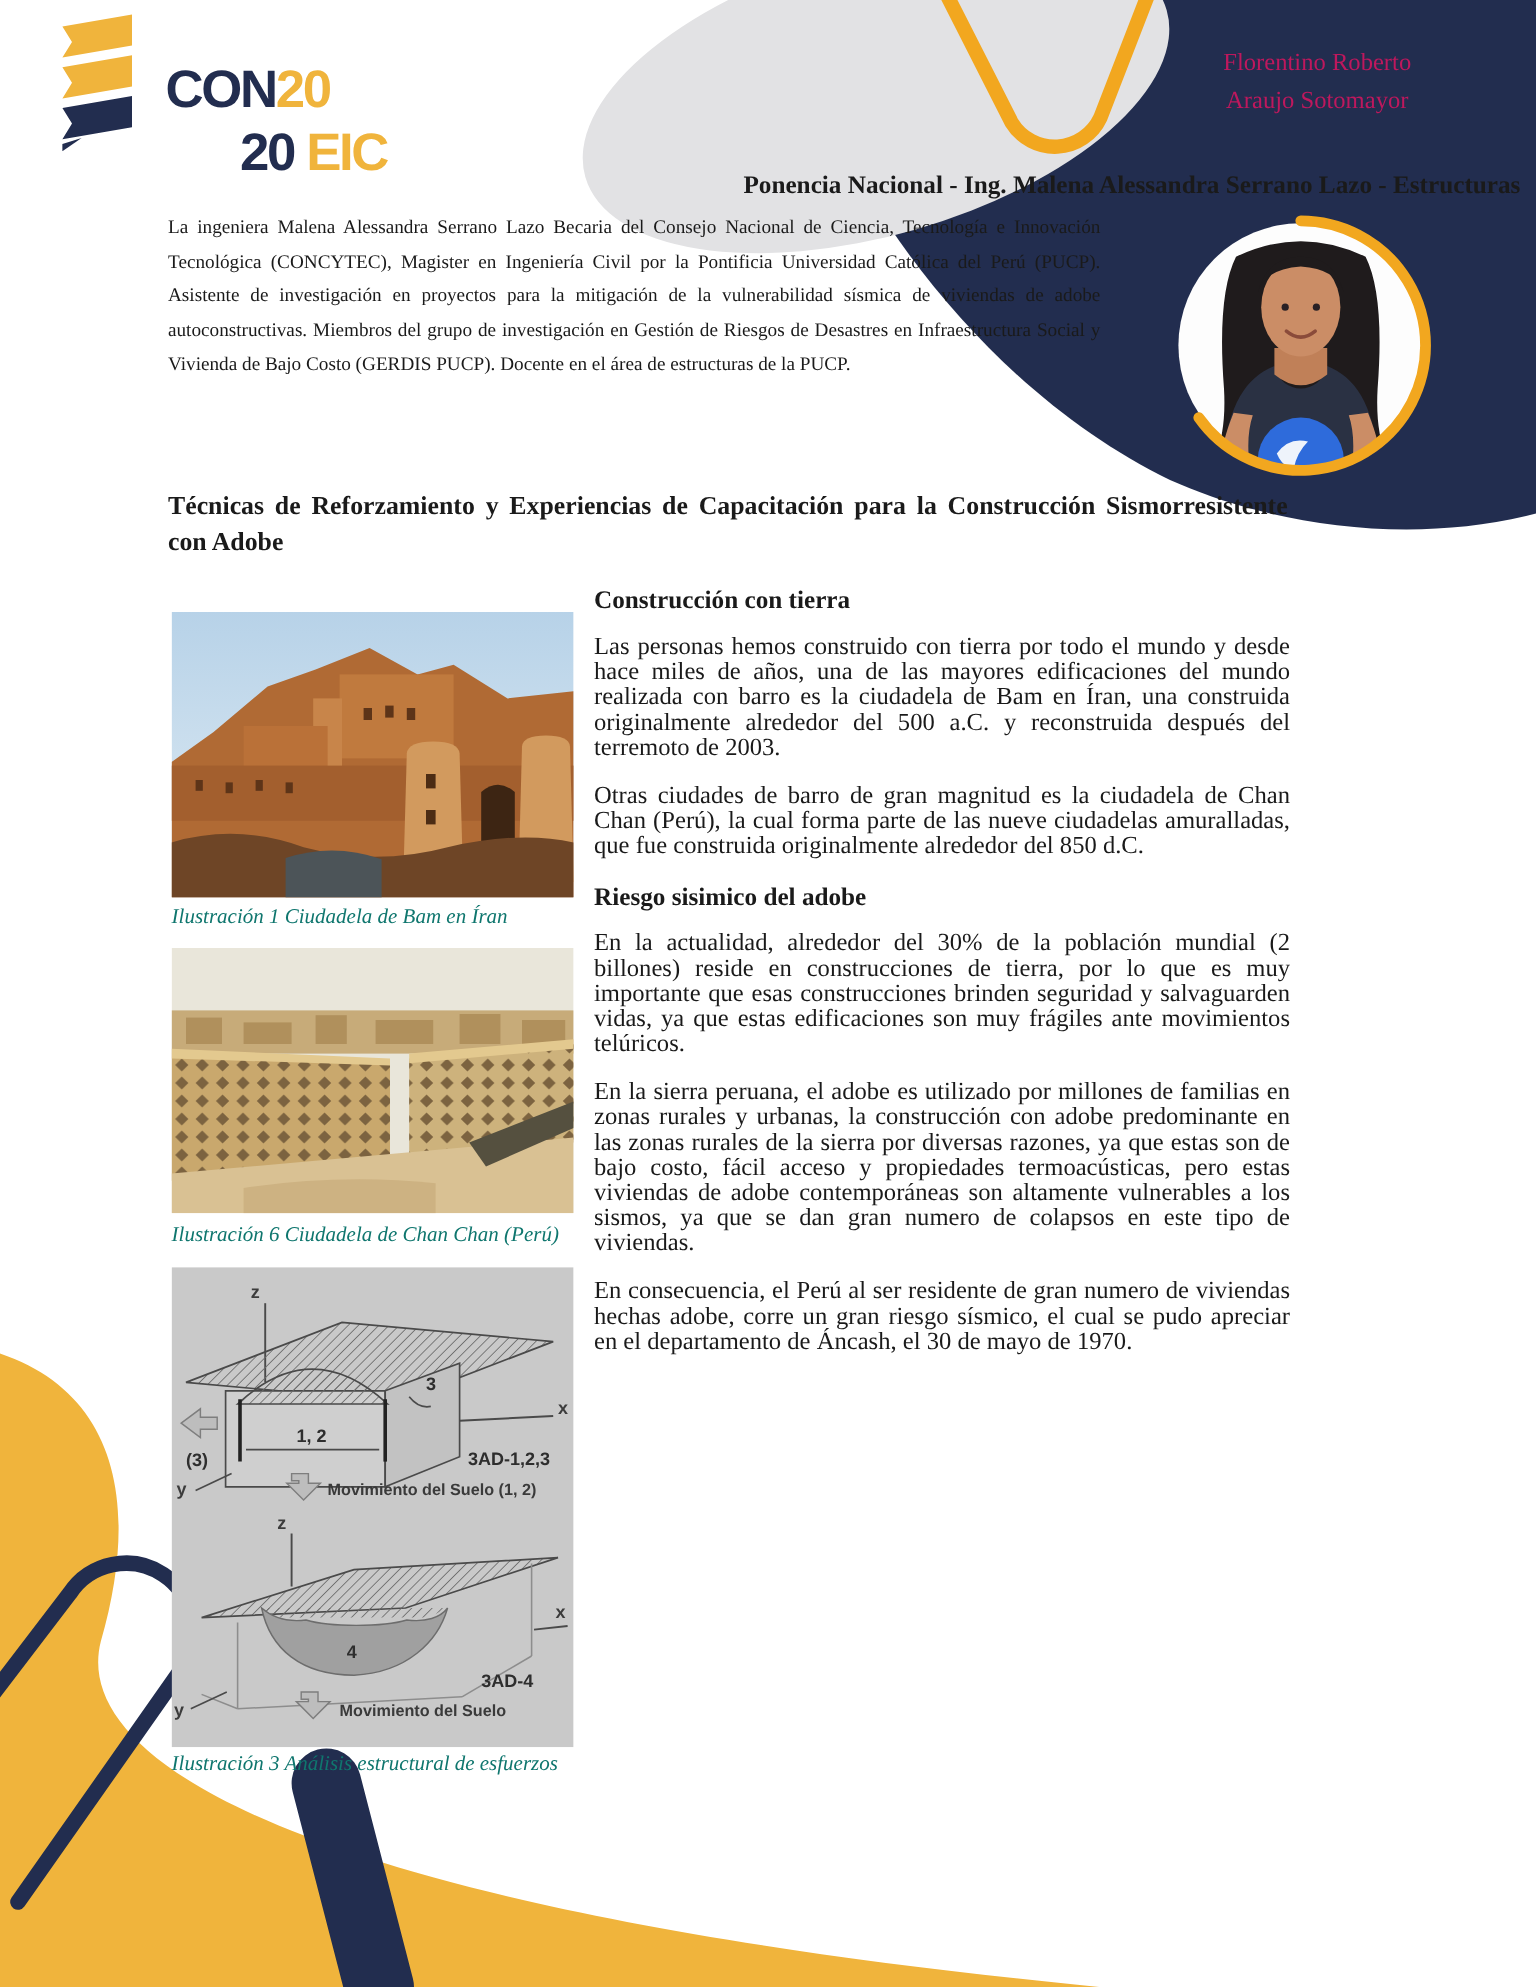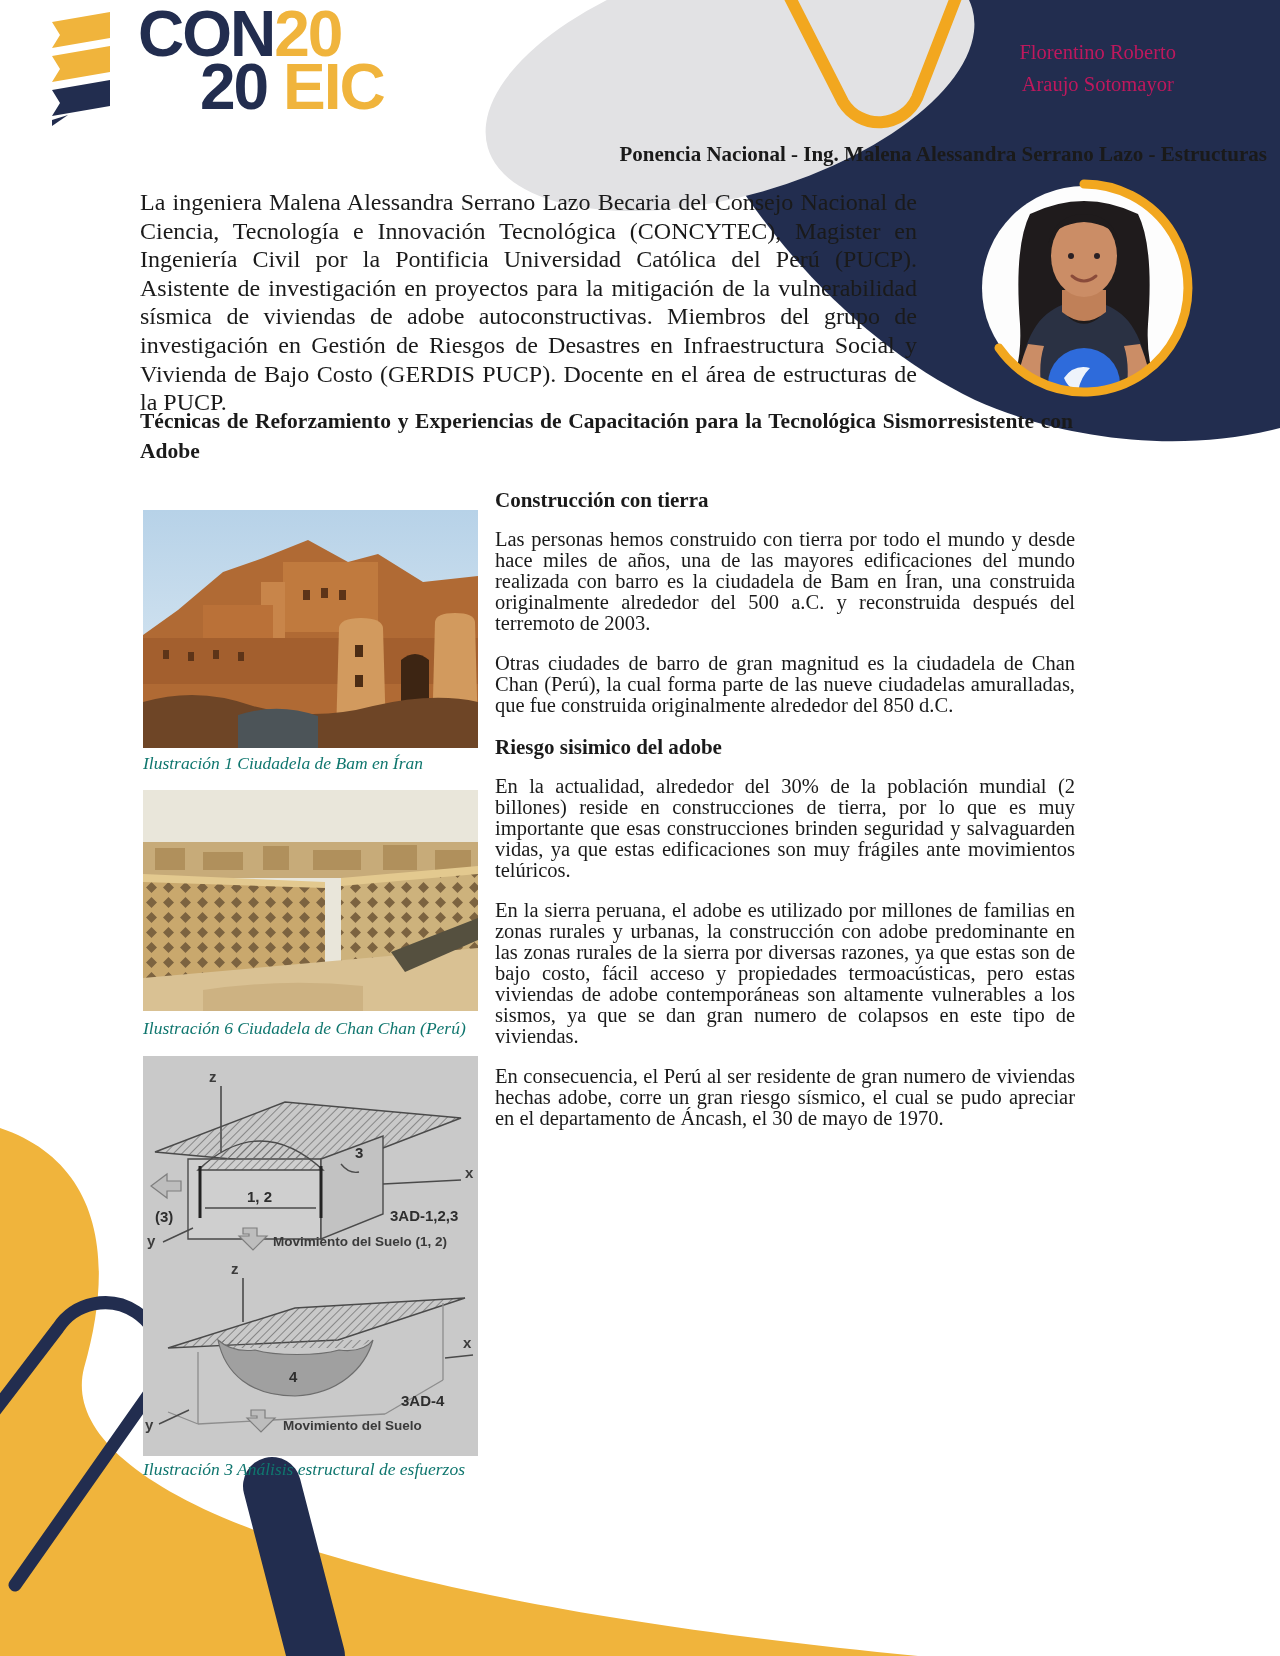--- a/index.html
+++ b/index.html
@@ -4,32 +4,32 @@
 <style>
   html,body{margin:0;padding:0;background:#ffffff;}
   .page{position:relative;width:1280px;height:1656px;overflow:hidden;background:#fff;
         font-family:"Liberation Serif",serif;color:#1a1a1a;}
   .decor{position:absolute;left:0;top:0;z-index:0;pointer-events:none;}
   .layer{position:absolute;z-index:1;}
 
   
   .logo{left:46px;top:8px;display:flex;align-items:flex-start;}
   .logo-text{margin-left:6px;font-family:"Liberation Sans",sans-serif;font-weight:bold;
-             font-size:64px;line-height:53px;letter-spacing:-2px;}
+             font-size:44px;line-height:53px;letter-spacing:-2px;margin-top:40px;}
   .logo-line2{padding-left:62px;text-align:right;}
   .navy{color:#222d4f;} .gold{color:#f0b43c;}
 
   
   .author{top:36px;right:104px;color:#be185d;font-size:20.5px;line-height:32px;text-align:center;}
 
   
   .doc-title{top:142px;left:0;width:1230px;text-align:right;font-weight:bold;font-size:21px;margin-left:37px;}
 
   
-  .bio{top:188px;left:140px;width:777px;font-size:24px;line-height:28.6px;text-align:justify;}
+  .bio{top:176px;left:140px;width:777px;font-size:16px;line-height:28.6px;text-align:justify;}
 
   
   .photo{left:968px;top:172px;}
 
   
   .section-title{top:406px;left:140px;width:933px;font-weight:bold;font-size:21.5px;
                  line-height:30px;text-align:justify;}
 
   
   figure{margin:0;padding:0;}
@@ -100,21 +100,21 @@
       <circle cx="129" cy="84" r="3" fill="#2a2024"></circle>
       <path d="M 104 104 Q 116 114 128 104" stroke="#8a4b3a" stroke-width="3" fill="none" stroke-linecap="round"></path>
       <path d="M 60 172 C 52 192 49 206 49 220 L 74 220 C 71 202 72 186 76 174 Z" fill="#cb8d66"></path>
       <path d="M 172 172 C 180 192 183 206 183 220 L 158 220 C 161 202 160 186 156 174 Z" fill="#cb8d66"></path>
       <circle cx="116" cy="212" r="36" fill="#2e6bdb"></circle>
       <path d="M 96 206 Q 106 192 122 196 Q 112 206 110 220 Q 100 216 96 206 Z" fill="#eef3fb"></path>
     </g>
     <path d="M 116 12 A 104 104 0 1 1 31 176" fill="none" stroke="#f2a71f" stroke-width="9" stroke-linecap="round"></path>
   </svg>
 
-  <div class="layer section-title">Técnicas de Reforzamiento y Experiencias de Capacitación para la Tecnológica Sismorresistente con Adobe</div>
+  <div class="layer section-title">Técnicas de Reforzamiento y Experiencias de Capacitación para la Construcción Sismorresistente con Adobe</div>
 
   <figure class="layer fig1">
     <svg width="335" height="238" viewBox="0 0 335 238">
       <defs>
         <linearGradient id="sky1" x1="0" y1="0" x2="0" y2="1">
           <stop offset="0" stop-color="#b7d2e8"></stop>
             <stop offset="1" stop-color="#e0ecf4"></stop>
         </linearGradient>
       </defs>
       <rect width="335" height="238" fill="url(#sky1)"></rect>

